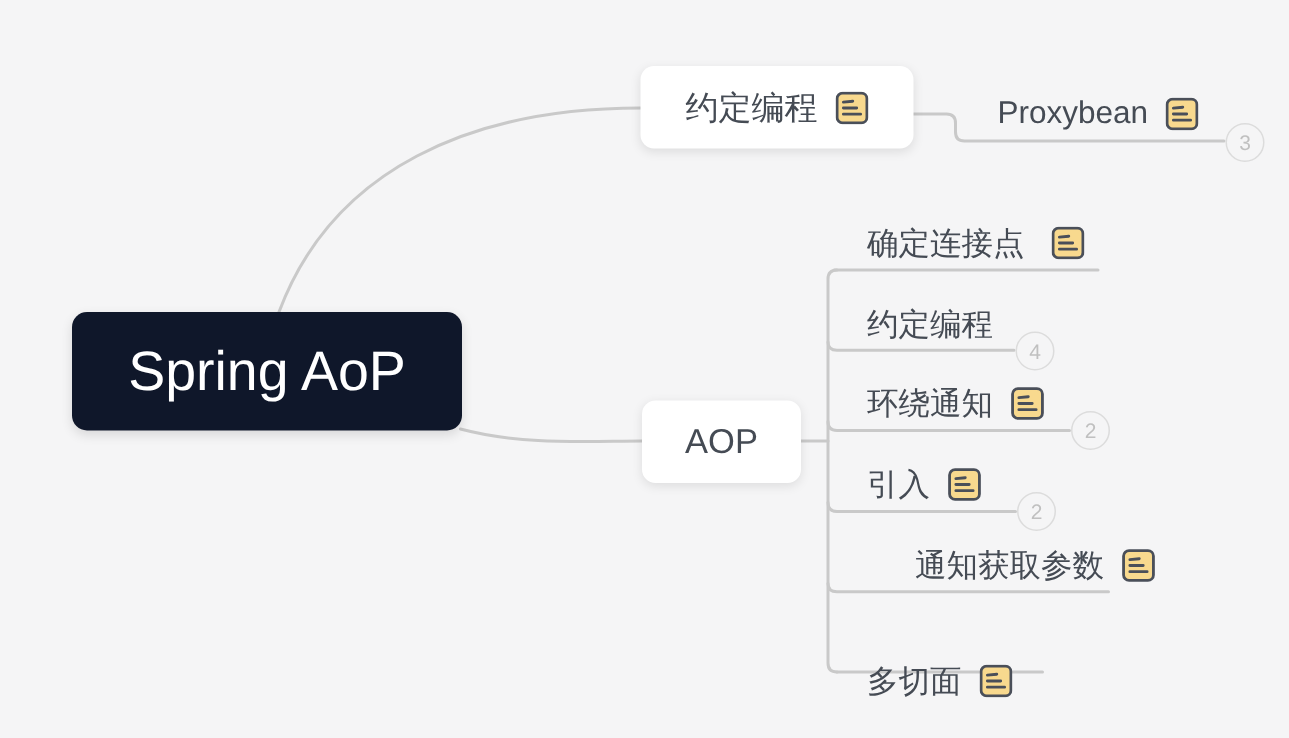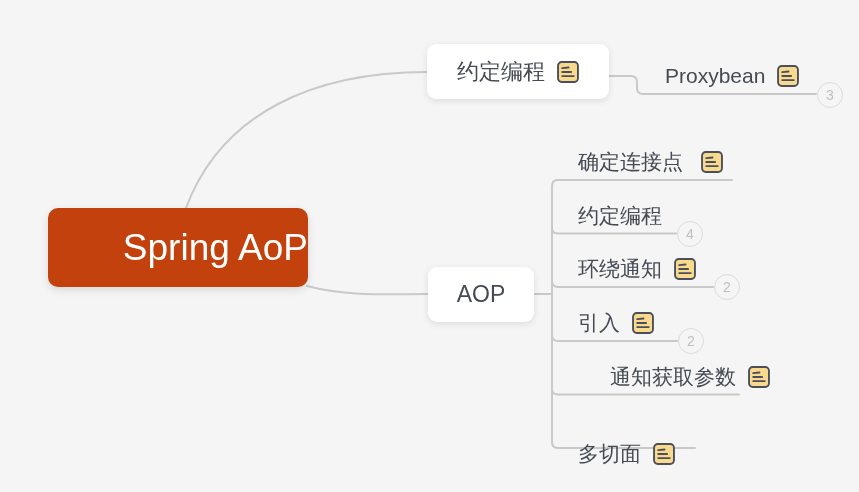--- a/index.html
+++ b/index.html
@@ -80,21 +80,21 @@
       <path d="M 558,180 Q 552,180 552,186 L 552,442 Q 552,448 558,448"></path>
       <path d="M 556,180 L 732,180"></path>
       <path d="M 552,228 Q 552,233.5 558,233.5 L 676,233.5"></path>
       <path d="M 552,281 Q 552,287 558,287 L 713,287"></path>
       <path d="M 552,335 Q 552,341 558,341 L 677,341"></path>
       <path d="M 552,389 Q 552,394.5 558,394.5 L 739,394.5"></path>
       <path d="M 558,448 L 695,448"></path>
     </g>
   </svg>
 
-  <div class="topic root-topic" style="background: #c2410c; color: rgb(255, 255, 255); justify-content: flex-end;">
+  <div class="topic root-topic" style="background: #0f172a; color: rgb(255, 255, 255);">
     <span>Spring AoP</span>
   </div>
 
   <div class="topic box-topic topic-convention">
     <span>约定编程</span>
     <span class="note-icon">
       <svg width="22" height="22" viewBox="0 0 21 21">
           <rect x="1" y="1" width="19" height="19" rx="3.5" fill="#F8D98E" stroke="#4A4F59" stroke-width="1.8"></rect>
           <path d="M5,6.8 L11,6.2 M5,10.5 L13.5,10.5 M5,14.4 L16,14.4" stroke="#4A4F59" stroke-width="1.8" stroke-linecap="round"></path>
         </svg>

